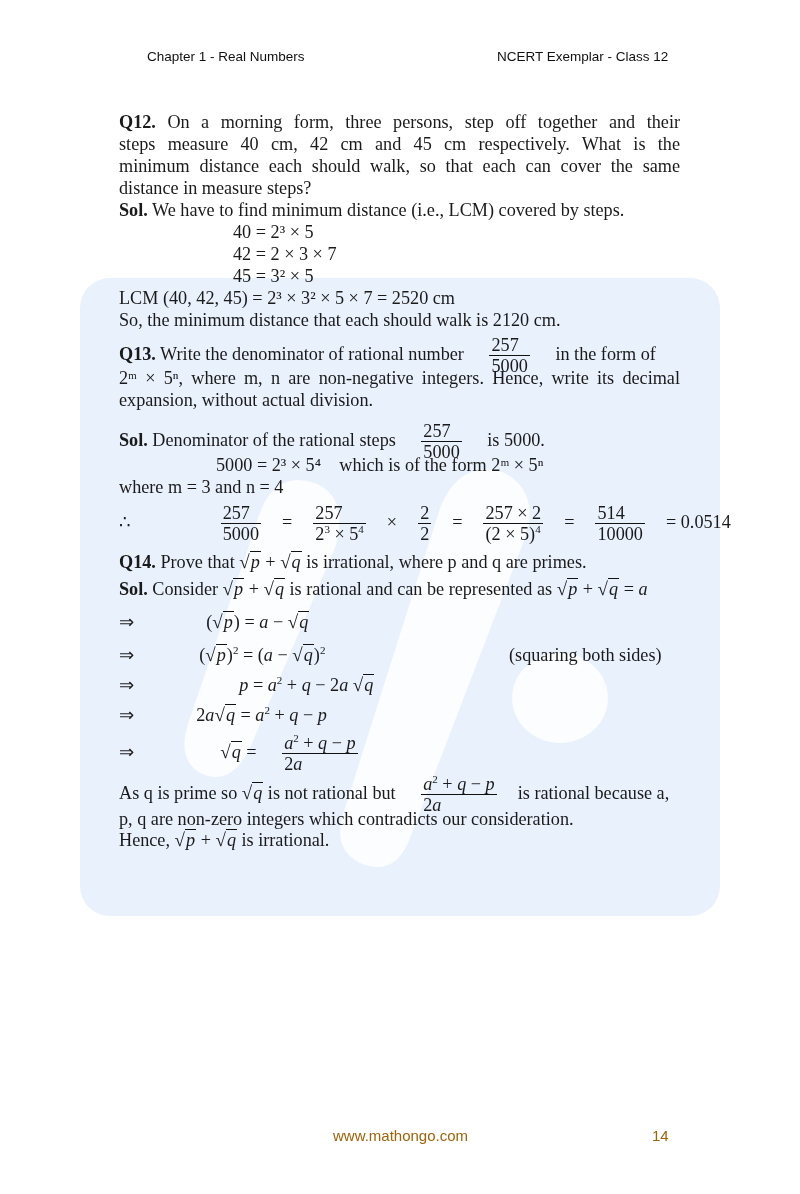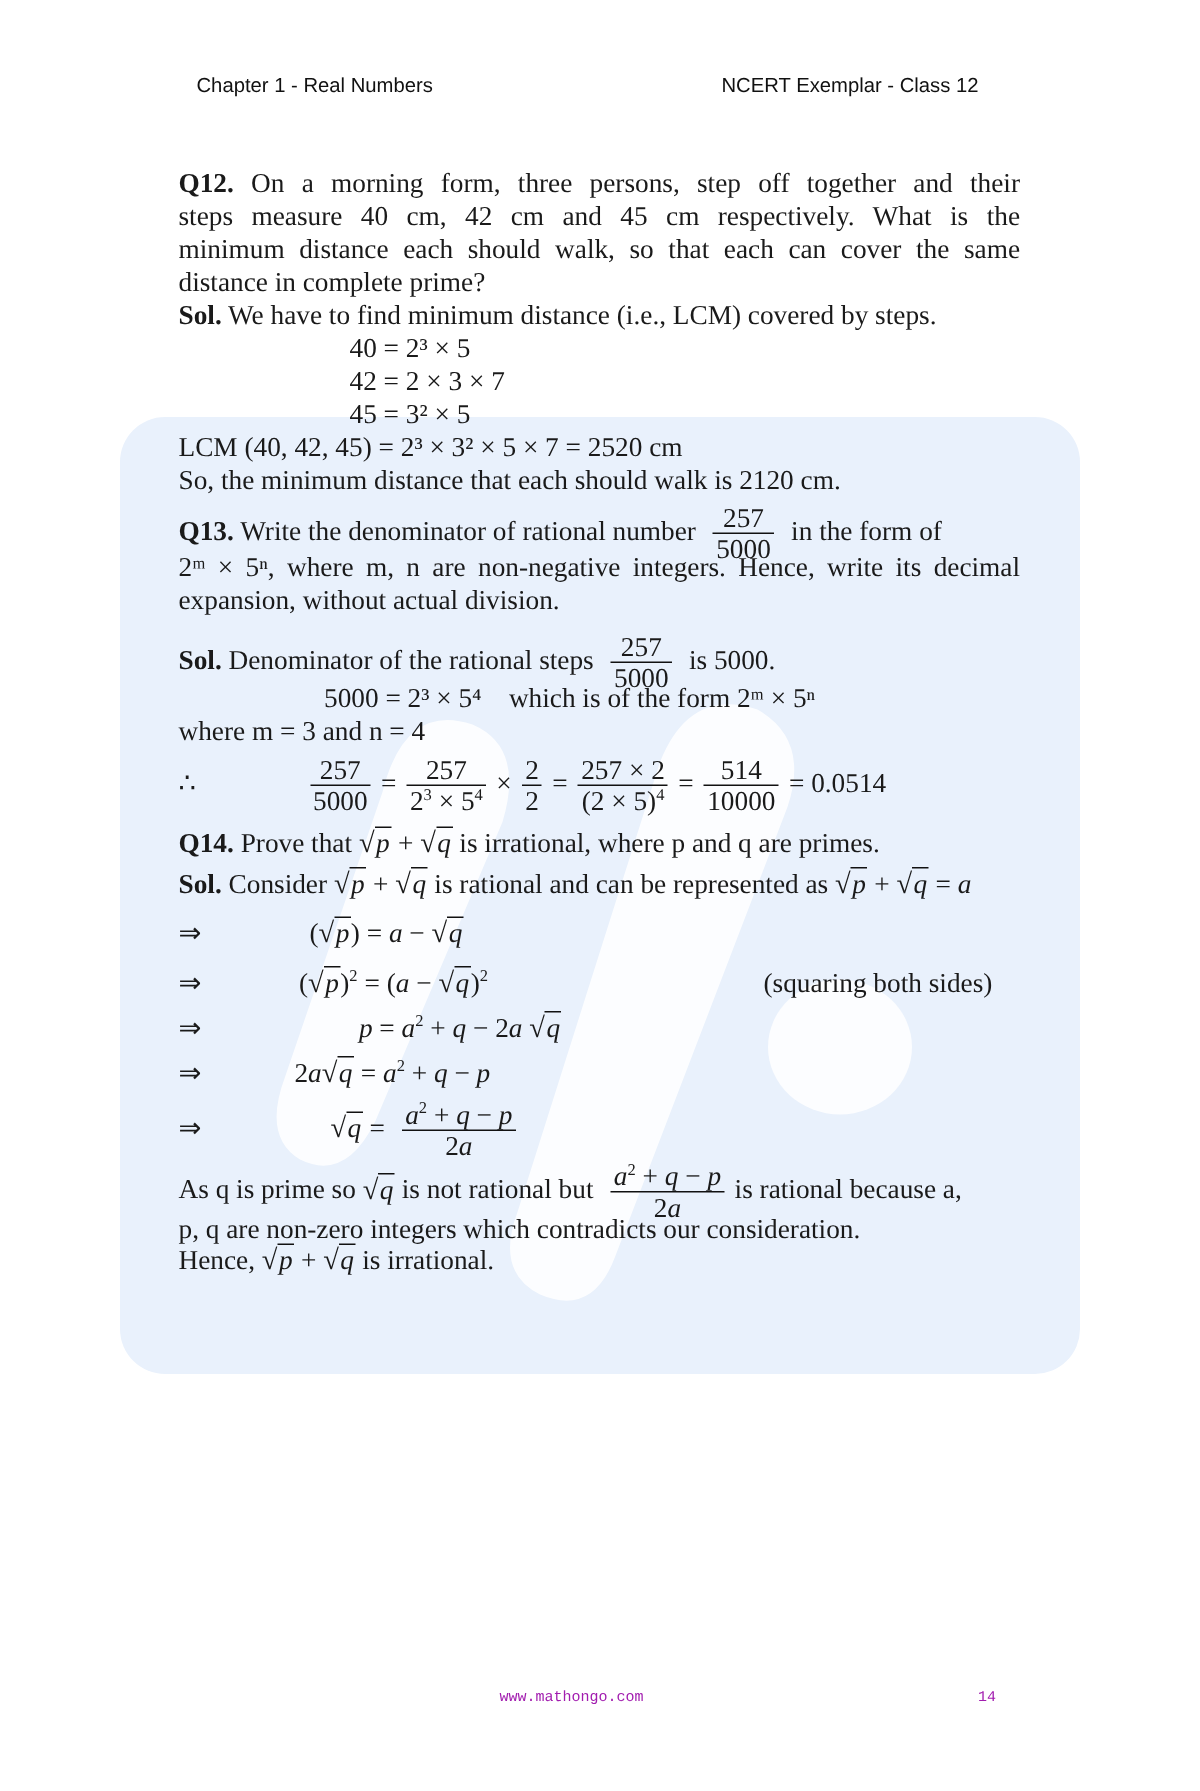--- a/index.html
+++ b/index.html
@@ -1,52 +1,52 @@
 <!DOCTYPE html>
 <html><head>
 <meta charset="utf-8">
 <style>
   html, body { margin:0; padding:0; background:#fff; }
   body { width:800px; height:1194px; position:relative; overflow:hidden; font-family:"Liberation Serif", serif; color:#1a1a1a; }
-  .hdr { position:absolute; top:49px; font-family:"Liberation Sans", sans-serif; font-size:13.5px; color:#111; }
+  .hdr { position:absolute; top:49px; font-family:"Liberation Sans", sans-serif; font-size:13.5px; color:#111;margin-left:16px; }
   .panel { position:absolute; left:80px; top:278px; width:640px; height:638px; background:#e9f1fc; border-radius:30px; }
   .wm { position:absolute; left:0; top:0; }
   .content { position:absolute; left:119px; top:111px; width:561px; font-size:18.2px; line-height:22.5px; }
   .line { position:absolute; left:0; white-space:nowrap; }
   .just { text-align:justify; text-align-last:justify; width:561px; }
   b { font-weight:bold; }
   i { font-style:italic; }
   sup { font-size:11px; vertical-align:7px; line-height:0; }
-  .frac { display:inline-block; vertical-align:middle; text-align:center; line-height:20px; margin:0 7px; }
+  .frac { display:inline-block; vertical-align:middle; line-height:20px; margin:0 21px; }
   .frac .n { display:block; border-bottom:1px solid #111; padding:0 2px; }
   .frac .d { display:block; padding:0 2px; }
   .sq { display:inline-block; }
   .sq .r { font-size:19px; }
   .sq .v { border-top:1px solid #111; padding:0 1px; font-style:italic; }
-  .foot { position:absolute; top:1127px; font-family:Liberation Mono, monospace; font-size:10px; color:#a21caf; }
+  .foot { position:absolute; top:1127px; font-family:Liberation Sans, sans-serif; font-size:15px; color:#a16207; }
 </style>
 </head>
 <body>
 
 <div class="hdr" style="left:131px">Chapter 1 - Real Numbers</div>
 <div class="hdr" style="left:481px">NCERT Exemplar - Class 12</div>
 
 <div class="panel">
   <svg class="wm" width="640" height="638">
     <path d="M175 250 Q190 190 235 205 Q270 220 255 270 L170 470 Q150 510 120 495 Q95 480 110 440 Z" fill="#fff" opacity="0.85"></path>
     <path d="M360 230 Q380 180 425 195 Q460 215 445 260 L330 560 Q315 600 280 585 Q250 570 265 530 Z" fill="#fff" opacity="0.85"></path>
     <ellipse cx="480" cy="420" rx="48" ry="45" fill="#fff" opacity="0.85"></ellipse>
   </svg>
 </div>
 
 <div class="content">
   <div class="line just" style="top:0"><b>Q12.</b> <span>On a morning form, three persons, step off together and their</span></div>
   <div class="line just" style="top:22px">steps measure 40 cm, 42 cm and 45 cm respectively. What is the</div>
   <div class="line just" style="top:44px">minimum distance each should walk, so that each can cover the same</div>
-  <div class="line" style="top:66px">distance in complete prime?</div>
+  <div class="line" style="top:66px">distance in measure steps?</div>
   <div class="line" style="top:88px"><b>Sol.</b> <span>We have to find minimum distance (i.e., LCM) covered by steps.</span></div>
   <div class="line" style="top:110px;left:114px">40 = 2³ × 5</div>
   <div class="line" style="top:132px;left:114px">42 = 2 × 3 × 7</div>
   <div class="line" style="top:154px;left:114px">45 = 3² × 5</div>
   <div class="line" style="top:176px">LCM (40, 42, 45) = 2³ × 3² × 5 × 7 = 2520 cm</div>
   <div class="line" style="top:198px">So, the minimum distance that each should walk is 2120 cm.</div>
 
   <div class="line" style="top:224px"><b>Q13.</b> <span>Write the denominator of rational number</span> <span class="frac"><span class="n">257</span><span class="d">5000</span></span> <span>in the form of</span></div>
   <div class="line just" style="top:256px">2ᵐ × 5ⁿ, where m, n are non-negative integers. Hence, write its decimal</div>
   <div class="line" style="top:278px">expansion, without actual division.</div>

